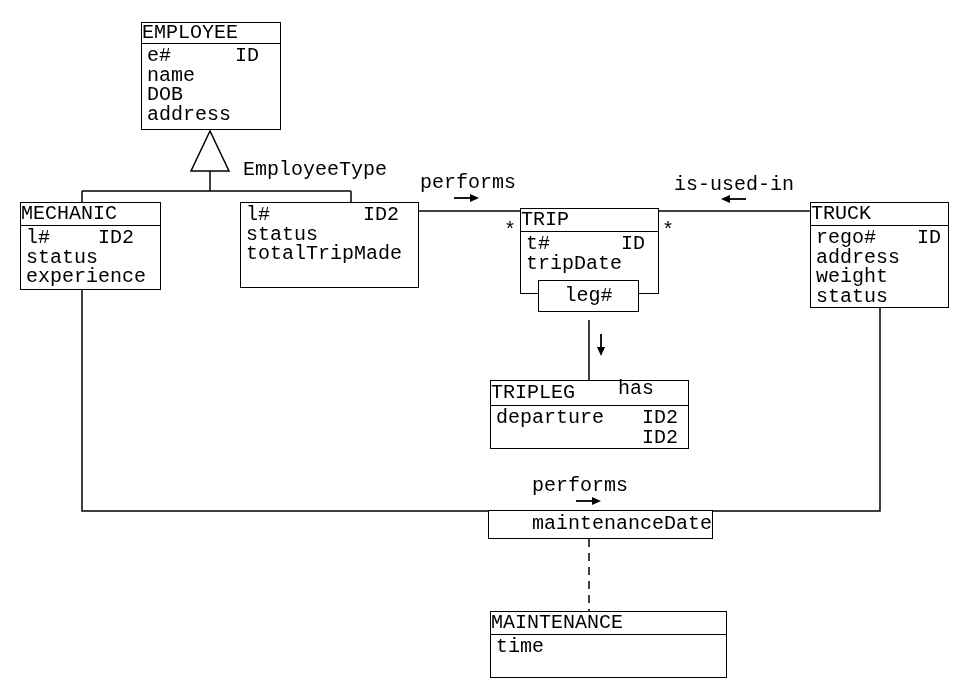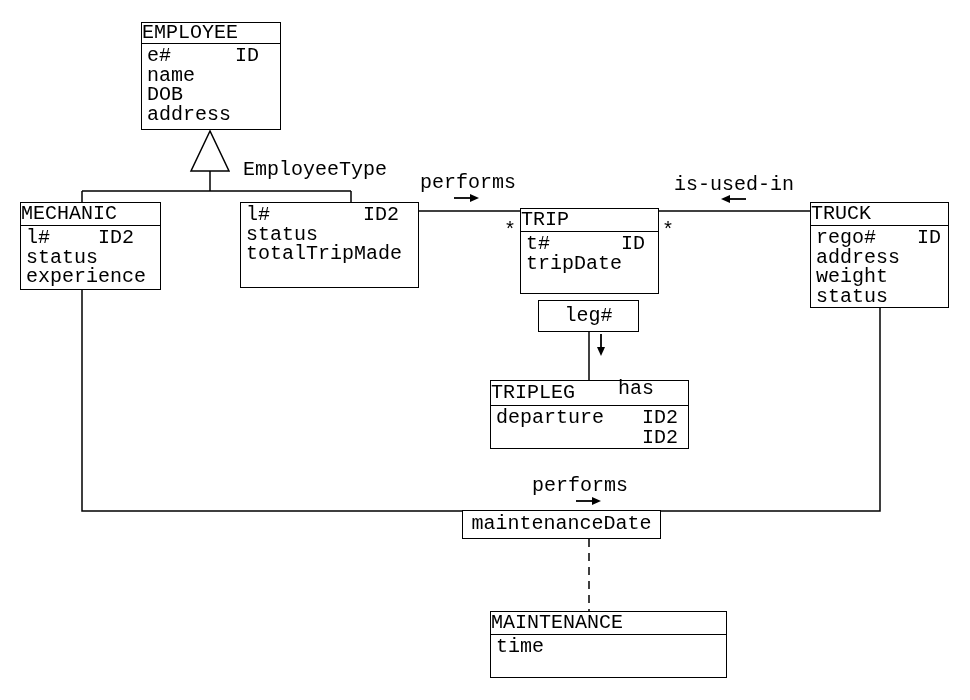--- a/index.html
+++ b/index.html
@@ -129,38 +129,38 @@
     </div>
     <div class="row">
       <span>weight</span>
     </div>
     <div class="row">
       <span>status</span>
     </div>
   </div>
 </div>
 
-<div class="attr-box" style="left:538px;top:300px;width:101px;height:32px;line-height:29px;">
+<div class="attr-box" style="left:538px;top:280px;width:101px;height:32px;line-height:29px;">
   <span>leg#</span>
 </div>
 
 <div class="entity" style="left:490px;top:380px;width:199px;height:69px;">
   <div class="title" style="height:25px;line-height:23px;">TRIPLEG</div>
   <div class="rows">
     <div class="row">
       <span>departure</span>
       <span class="tag" style="right:10px">ID2</span>
     </div>
     <div class="row">
       <span class="tag" style="right:10px">ID2</span>
     </div>
   </div>
 </div>
 
-<div class="attr-box" style="left:462px;top:510px;width:199px;height:29px;line-height:26px;">
+<div class="attr-box" style="left:488px;top:510px;width:225px;height:29px;line-height:26px;text-align:right;">
   <span>maintenanceDate</span>
 </div>
 
 <div class="entity" style="left:490px;top:611px;width:237px;height:67px;">
   <div class="title">MAINTENANCE</div>
   <div class="rows">
     <div class="row">
       <span>time</span>
     </div>
   </div>

